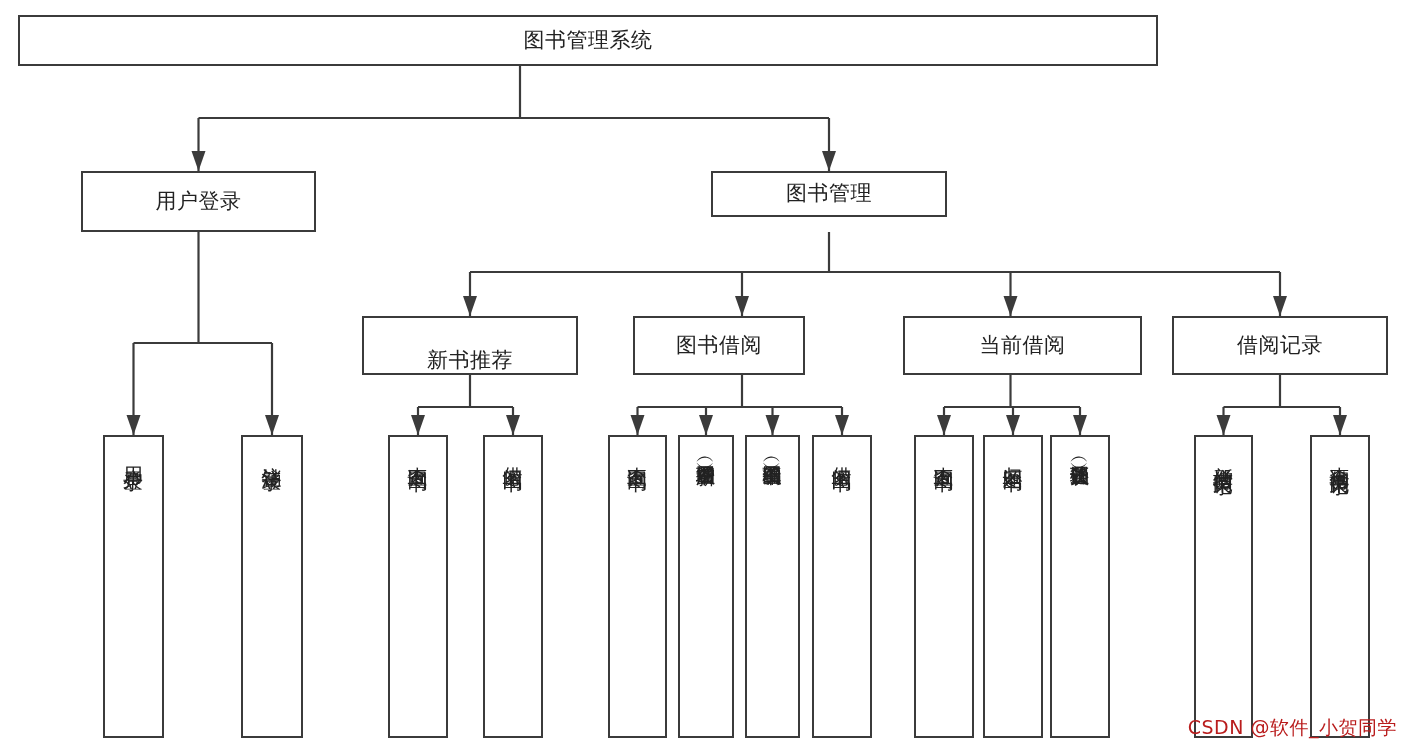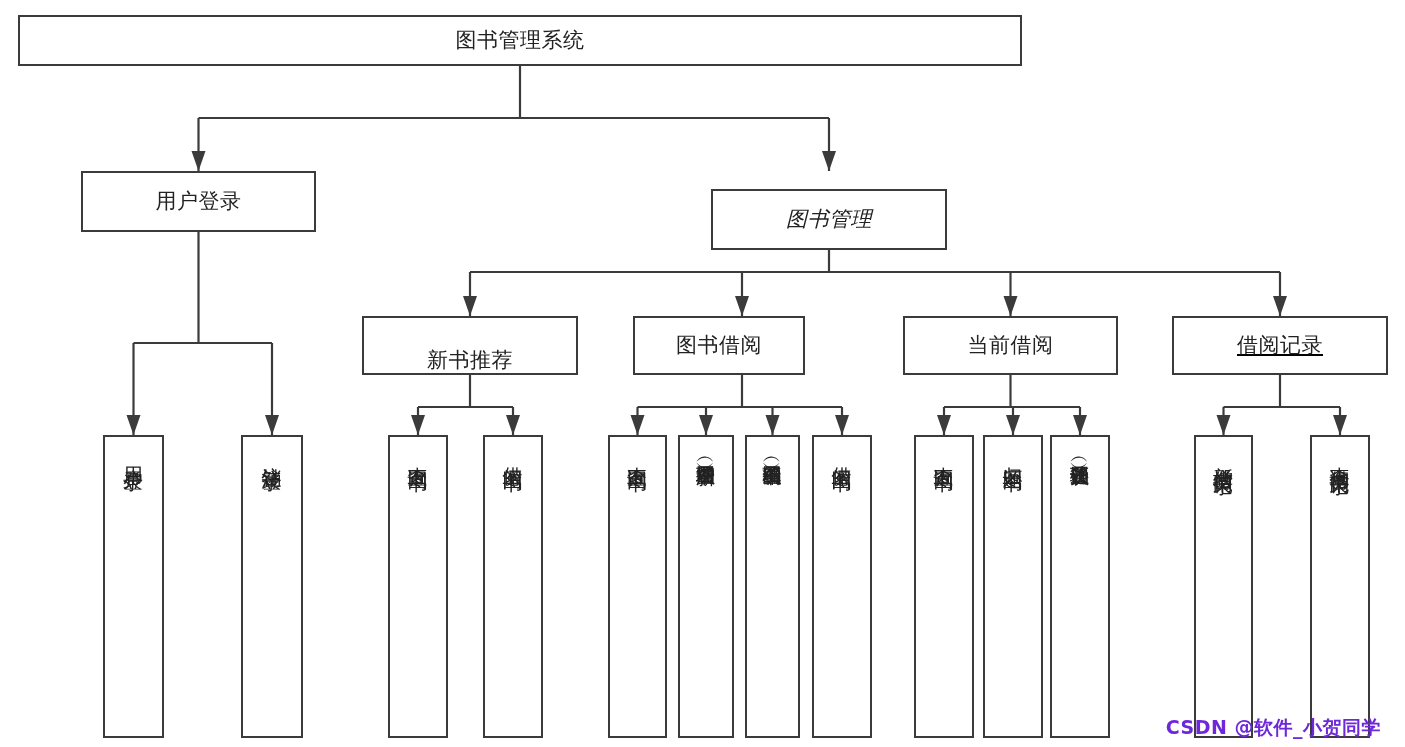--- a/index.html
+++ b/index.html
@@ -69,28 +69,27 @@
     stroke-width: 2.2;
     fill: none;
     stroke-linecap: butt;
   }
   .arrow-head {
     fill: #3b3b3b;
     stroke: none;
   }
   .watermark {
     position: absolute;
-    right: 24px;
+    right: 8px;
     bottom: 6px;
-    color: #6d28d9;
+    color: #b91c1c;
     font-size: 19px;
     letter-spacing: 0.5px;
     white-space: nowrap;
     user-select: none;
-    font-weight: bold;
   }
 </style>
 </head>
 <body>
 
 <div id="diagram-root">
 
   <svg class="edges" viewBox="0 0 1405 747" xmlns="http://www.w3.org/2000/svg">
     <g id="edge-group">
         <line x1="520" y1="66" x2="520" y2="118" class="edge-line"></line>
@@ -142,39 +141,39 @@
         <line x1="1280" y1="375" x2="1280" y2="407" class="edge-line"></line>
         <line x1="1223.5" y1="407" x2="1340" y2="407" class="edge-line"></line>
         <line x1="1223.5" y1="407" x2="1223.5" y2="435" class="edge-line"></line>
         <polygon points="1216.5,415 1230.5,415 1223.5,435" class="arrow-head"></polygon>
         <line x1="1340" y1="407" x2="1340" y2="435" class="edge-line"></line>
         <polygon points="1333,415 1347,415 1340,435" class="arrow-head"></polygon>
       </g>
   </svg>
 
   <div id="node-layer">
-      <div class="node" style="left: 18px; top: 15px; width: 1004px; height: 51px;">
+      <div class="node" style="left: 18px; top: 15px; width: 1140px; height: 51px;">
         <span class="node-label">图书管理系统</span>
       </div>
       <div class="node" style="left: 81px; top: 171px; width: 235px; height: 61px;">
         <span class="node-label">用户登录</span>
       </div>
-      <div class="node" style="left: 711px; top: 189px; width: 236px; height: 61px; font-style: italic;">
+      <div class="node" style="left: 711px; top: 171px; width: 236px; height: 46px;">
         <span class="node-label">图书管理</span>
       </div>
       <div class="node" style="left: 362px; top: 316px; width: 216px; height: 59px; align-items: flex-end;">
         <span class="node-label">新书推荐</span>
       </div>
       <div class="node" style="left: 633px; top: 316px; width: 172px; height: 59px;">
         <span class="node-label">图书借阅</span>
       </div>
-      <div class="node" style="left: 903px; top: 316px; width: 215px; height: 59px;">
+      <div class="node" style="left: 903px; top: 316px; width: 239px; height: 59px;">
         <span class="node-label">当前借阅</span>
       </div>
-      <div class="node" style="left: 1172px; top: 316px; width: 216px; height: 59px; text-decoration: underline;">
+      <div class="node" style="left: 1172px; top: 316px; width: 216px; height: 59px;">
         <span class="node-label">借阅记录</span>
       </div>
       <div class="node vertical" style="left: 103px; top: 435px; width: 61px; height: 303px;">
         <span class="node-label">用户登录</span>
       </div>
       <div class="node vertical" style="left: 241px; top: 435px; width: 62px; height: 303px;">
         <span class="node-label">注销登录</span>
       </div>
       <div class="node vertical" style="left: 388px; top: 435px; width: 60px; height: 303px;">
         <span class="node-label">查询图书</span>

